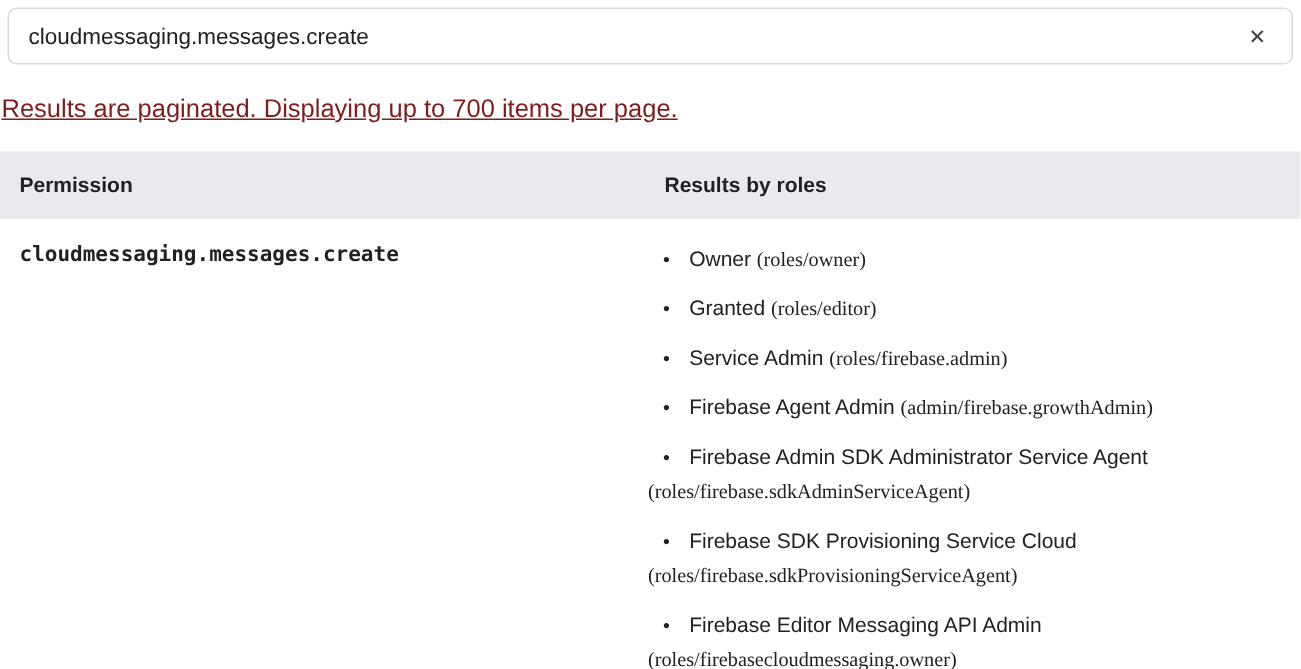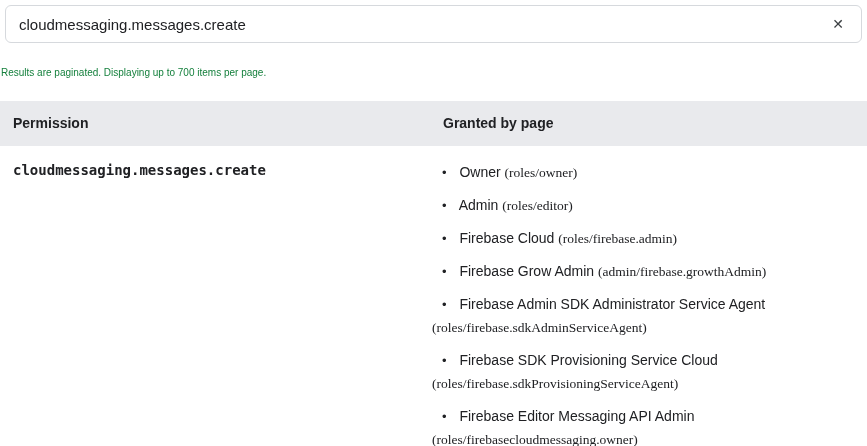--- a/index.html
+++ b/index.html
@@ -35,23 +35,24 @@
     flex: none;
     padding: 0 17px 0 8px;
     font-size: 14px;
     line-height: 1;
     color: #3c4043;
     cursor: pointer;
     user-select: none;
   }
   .note {
     margin: 20px 0 18px 1px;
-    font-size: 10px;
+    font-size: 17px;
     line-height: 20px;
-    color: #15803d;
+    color: #7f1d1d;
+    text-decoration: underline;
   }
   table.perm-table {
     width: 867px;
     border-collapse: collapse;
     table-layout: fixed;
   }
   .perm-table th {
     background: #e9eaed;
     text-align: left;
     font-size: 14px;
@@ -105,44 +106,44 @@
     <input type="text" class="search-input" value="cloudmessaging.messages.create" style="">
     <span class="clear-icon">✕</span>
   </div>
 
   <p class="note">Results are paginated. Displaying up to 700 items per page.</p>
 
   <table class="perm-table">
     <thead>
       <tr>
         <th class="col-permission">Permission</th>
-        <th class="col-granted">Granted by page</th>
+        <th class="col-granted">Results by roles</th>
       </tr>
     </thead>
     <tbody>
       <tr>
         <td class="perm-cell">
           <code class="perm-code">cloudmessaging.messages.create</code>
         </td>
         <td class="granted-cell">
           <ul class="roles-list">
             <li>
               <span class="bullet">•</span> <span class="role-name">Owner</span>
               <code class="role-code">(roles/owner)</code>
             </li>
             <li>
-              <span class="bullet">•</span> <span class="role-name">Admin</span>
+              <span class="bullet">•</span> <span class="role-name">Granted</span>
               <code class="role-code">(roles/editor)</code>
             </li>
             <li>
-              <span class="bullet">•</span> <span class="role-name">Firebase Cloud</span>
+              <span class="bullet">•</span> <span class="role-name">Service Admin</span>
               <code class="role-code">(roles/firebase.admin)</code>
             </li>
             <li>
-              <span class="bullet">•</span> <span class="role-name">Firebase Grow Admin</span>
+              <span class="bullet">•</span> <span class="role-name">Firebase Agent Admin</span>
               <code class="role-code">(admin/firebase.growthAdmin)</code>
             </li>
             <li>
               <span class="bullet">•</span> <span class="role-name">Firebase Admin SDK Administrator Service Agent</span>
               <code class="role-code">(roles/firebase.sdkAdminServiceAgent)</code>
             </li>
             <li>
               <span class="bullet">•</span> <span class="role-name">Firebase SDK Provisioning Service Cloud</span>
               <code class="role-code">(roles/firebase.sdkProvisioningServiceAgent)</code>
             </li>

